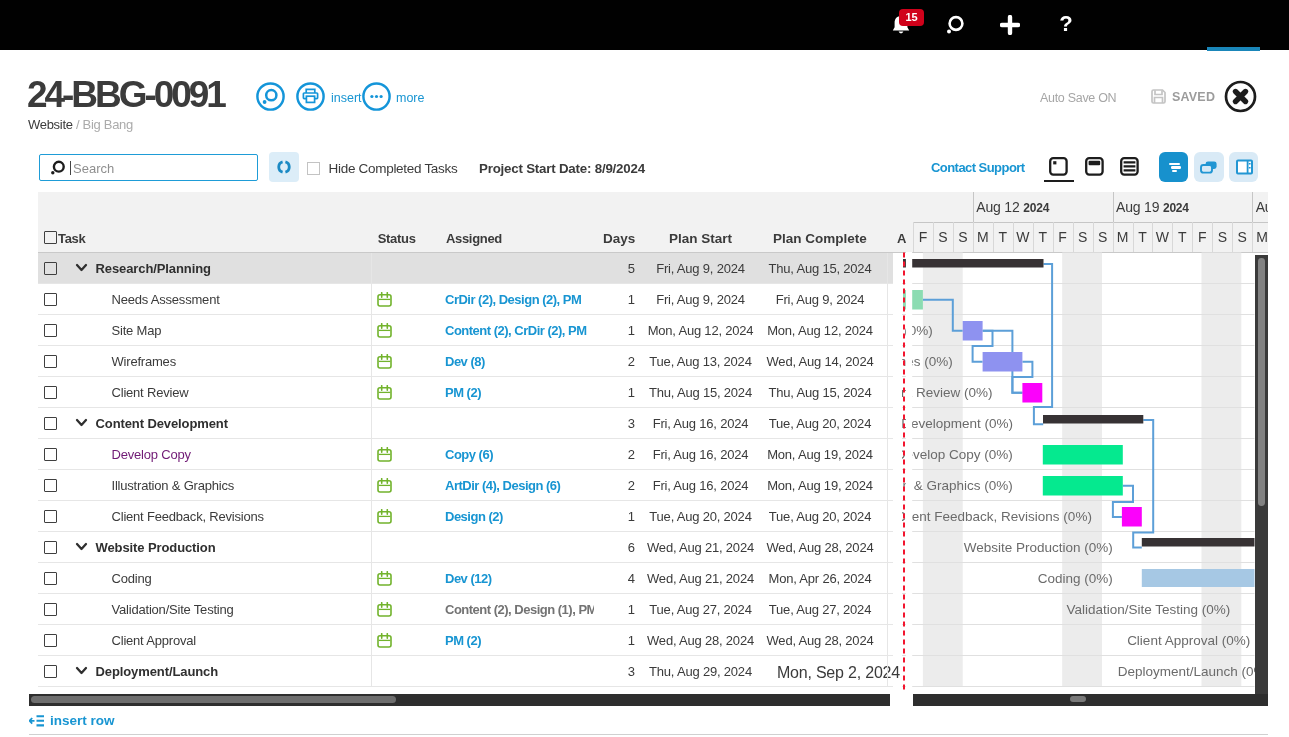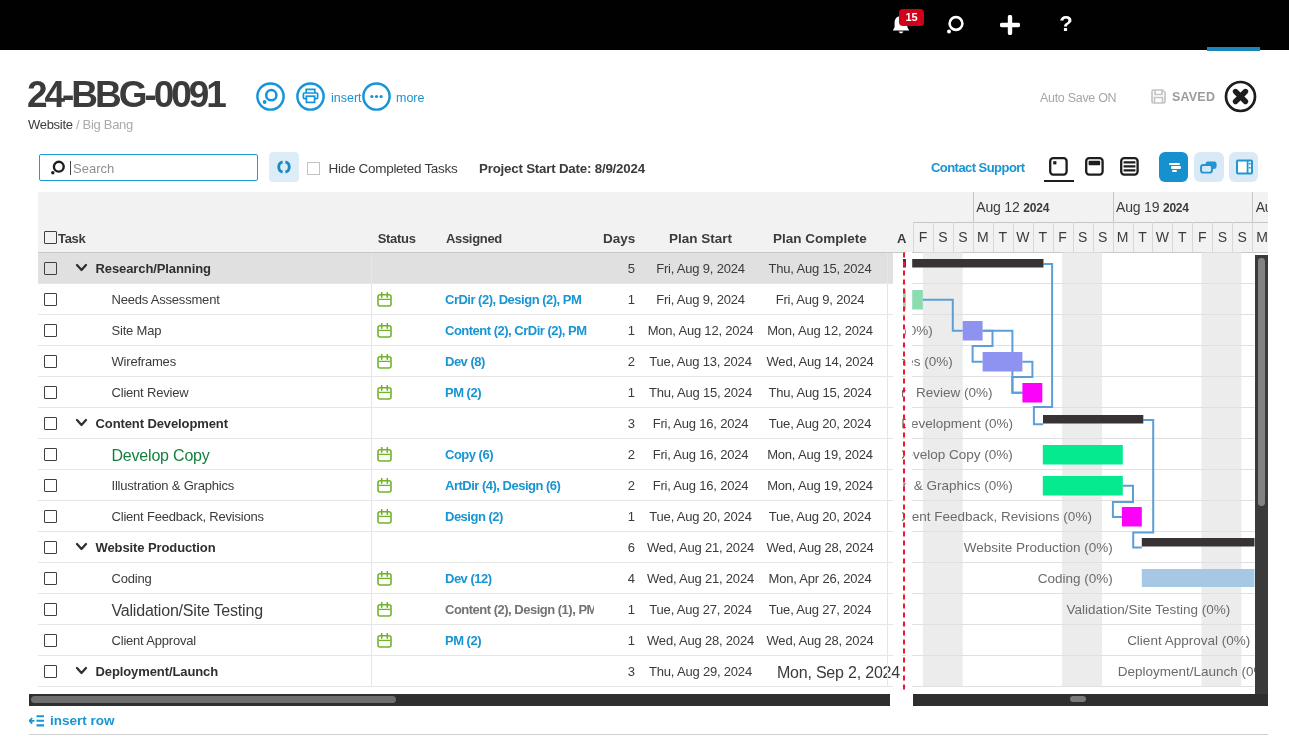--- a/index.html
+++ b/index.html
@@ -215,21 +215,21 @@
 <div class="a" style="left:43.5px;top:416.5px;width:13px;height:13px;border:1.5px solid #3f3f3f;border-radius:1px"></div>
 <svg class="a" style="left:75px;top:417.0px" width="13" height="12" viewBox="0 0 13 12">
     <path d="M2 3 L6.5 8 L11 3" fill="none" stroke="#2f2f2f" stroke-width="2.3" stroke-linecap="round" stroke-linejoin="round"></path>
   </svg>
 <div class="a bold" style="left:95.5px;top:415.5px;font-size:13px;letter-spacing:-0.1px;color:#2f2f2f;white-space:nowrap">Content Development</div>
 <div class="a" style="left:535px;top:415.5px;width:100px;text-align:right;font-size:13px">3</div>
 <div class="a" style="left:630px;top:415.5px;width:141px;text-align:center;font-size:13px;letter-spacing:-0.2px;white-space:nowrap">Fri, Aug 16, 2024</div>
 <div class="a" style="left:740px;top:415.5px;width:160px;text-align:center;font-size:13px;letter-spacing:-0.2px;white-space:nowrap">Tue, Aug 20, 2024</div>
 <div class="a" style="left:38px;top:469.0px;width:855px;height:1px;background:#e6e6e6"></div>
 <div class="a" style="left:43.5px;top:447.5px;width:13px;height:13px;border:1.5px solid #3f3f3f;border-radius:1px"></div>
-<div class="a" style="left:111.5px;top:446.5px;font-size:16px;letter-spacing:-0.2px;color:#15803d;white-space:nowrap">Develop Copy</div>
+<div class="a" style="left:111.5px;top:446.5px;font-size:13px;letter-spacing:-0.2px;color:#701a75;white-space:nowrap">Develop Copy</div>
 <svg class="a" style="left:377px;top:446.5px" width="15" height="15" viewBox="0 0 15 15">
 <rect x="1" y="2.8" width="13" height="11.2" rx="2" fill="none" stroke="#72b32c" stroke-width="1.6"></rect>
 <path d="M4.7 0.7 V5.2 M10.3 0.7 V5.2" stroke="#72b32c" stroke-width="1.6" stroke-linecap="round"></path>
 <path d="M1.7 7.4 H13.3" stroke="#72b32c" stroke-width="1.3"></path>
 </svg>
 <div class="a" style="left:445px;top:446.5px;width:149px;overflow:hidden;font-size:13px;letter-spacing:-0.5px;font-weight:bold;color:#1895d2;white-space:nowrap">Copy (6)</div>
 <div class="a" style="left:535px;top:446.5px;width:100px;text-align:right;font-size:13px">2</div>
 <div class="a" style="left:630px;top:446.5px;width:141px;text-align:center;font-size:13px;letter-spacing:-0.2px;white-space:nowrap">Fri, Aug 16, 2024</div>
 <div class="a" style="left:740px;top:446.5px;width:160px;text-align:center;font-size:13px;letter-spacing:-0.2px;white-space:nowrap">Mon, Aug 19, 2024</div>
 <div class="a" style="left:38px;top:500.0px;width:855px;height:1px;background:#e6e6e6"></div>
@@ -272,21 +272,21 @@
 <rect x="1" y="2.8" width="13" height="11.2" rx="2" fill="none" stroke="#72b32c" stroke-width="1.6"></rect>
 <path d="M4.7 0.7 V5.2 M10.3 0.7 V5.2" stroke="#72b32c" stroke-width="1.6" stroke-linecap="round"></path>
 <path d="M1.7 7.4 H13.3" stroke="#72b32c" stroke-width="1.3"></path>
 </svg>
 <div class="a" style="left:445px;top:570.5px;width:149px;overflow:hidden;font-size:13px;letter-spacing:-0.5px;font-weight:bold;color:#1895d2;white-space:nowrap">Dev (12)</div>
 <div class="a" style="left:535px;top:570.5px;width:100px;text-align:right;font-size:13px">4</div>
 <div class="a" style="left:630px;top:570.5px;width:141px;text-align:center;font-size:13px;letter-spacing:-0.2px;white-space:nowrap">Wed, Aug 21, 2024</div>
 <div class="a" style="left:740px;top:570.5px;width:160px;text-align:center;font-size:13px;letter-spacing:-0.2px;white-space:nowrap">Mon, Apr 26, 2024</div>
 <div class="a" style="left:38px;top:624.0px;width:855px;height:1px;background:#e6e6e6"></div>
 <div class="a" style="left:43.5px;top:602.5px;width:13px;height:13px;border:1.5px solid #3f3f3f;border-radius:1px"></div>
-<div class="a" style="left:111.5px;top:601.5px;font-size:16px;letter-spacing:-0.2px;color:#3b3b3b;white-space:nowrap">Validation/Site Testing</div>
+<div class="a" style="left:111.5px;top:601.5px;font-size:13px;letter-spacing:-0.2px;color:#3b3b3b;white-space:nowrap">Validation/Site Testing</div>
 <svg class="a" style="left:377px;top:601.5px" width="15" height="15" viewBox="0 0 15 15">
 <rect x="1" y="2.8" width="13" height="11.2" rx="2" fill="none" stroke="#72b32c" stroke-width="1.6"></rect>
 <path d="M4.7 0.7 V5.2 M10.3 0.7 V5.2" stroke="#72b32c" stroke-width="1.6" stroke-linecap="round"></path>
 <path d="M1.7 7.4 H13.3" stroke="#72b32c" stroke-width="1.3"></path>
 </svg>
 <div class="a" style="left:445px;top:601.5px;width:149px;overflow:hidden;font-size:13px;letter-spacing:-0.5px;font-weight:bold;color:#737373;white-space:nowrap">Content (2), Design (1), PM</div>
 <div class="a" style="left:535px;top:601.5px;width:100px;text-align:right;font-size:13px">1</div>
 <div class="a" style="left:630px;top:601.5px;width:141px;text-align:center;font-size:13px;letter-spacing:-0.2px;white-space:nowrap">Tue, Aug 27, 2024</div>
 <div class="a" style="left:740px;top:601.5px;width:160px;text-align:center;font-size:13px;letter-spacing:-0.2px;white-space:nowrap">Tue, Aug 27, 2024</div>
 <div class="a" style="left:38px;top:655.0px;width:855px;height:1px;background:#e6e6e6"></div>

